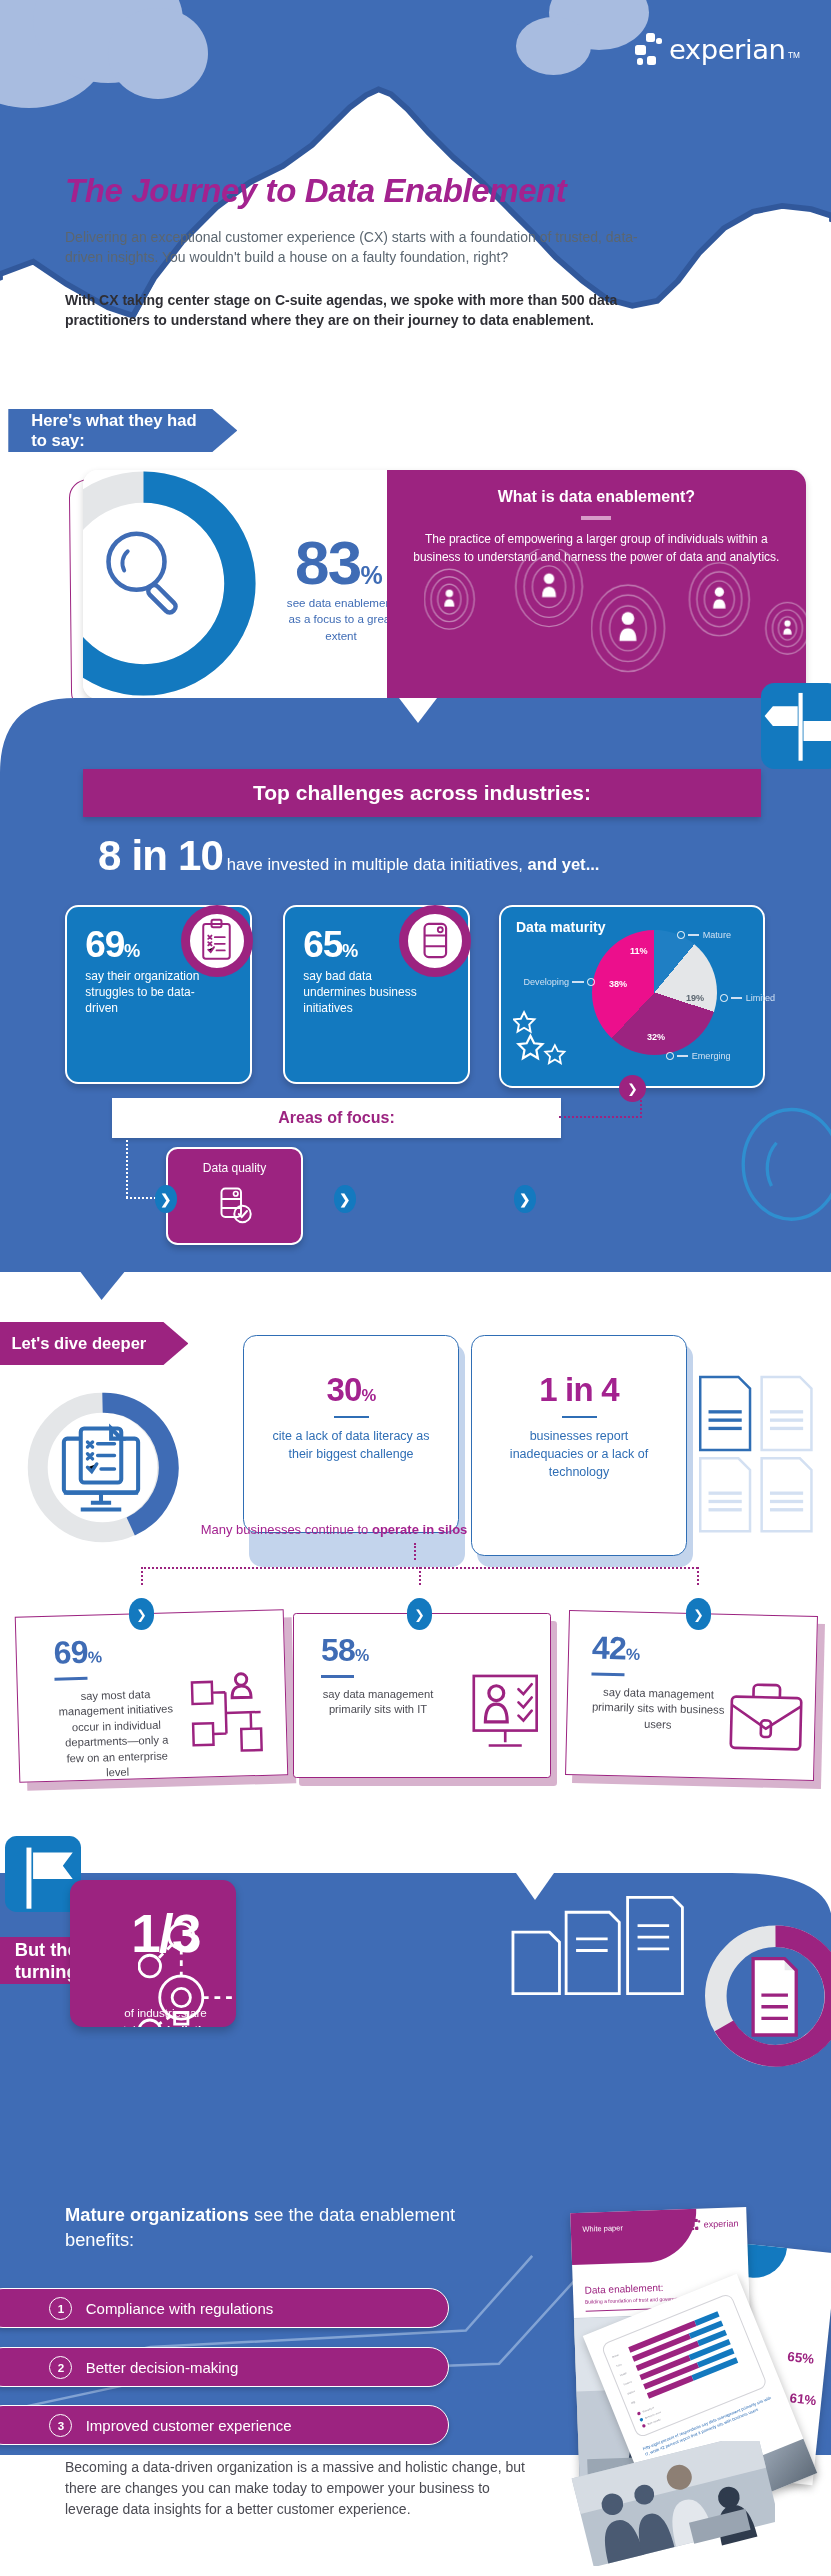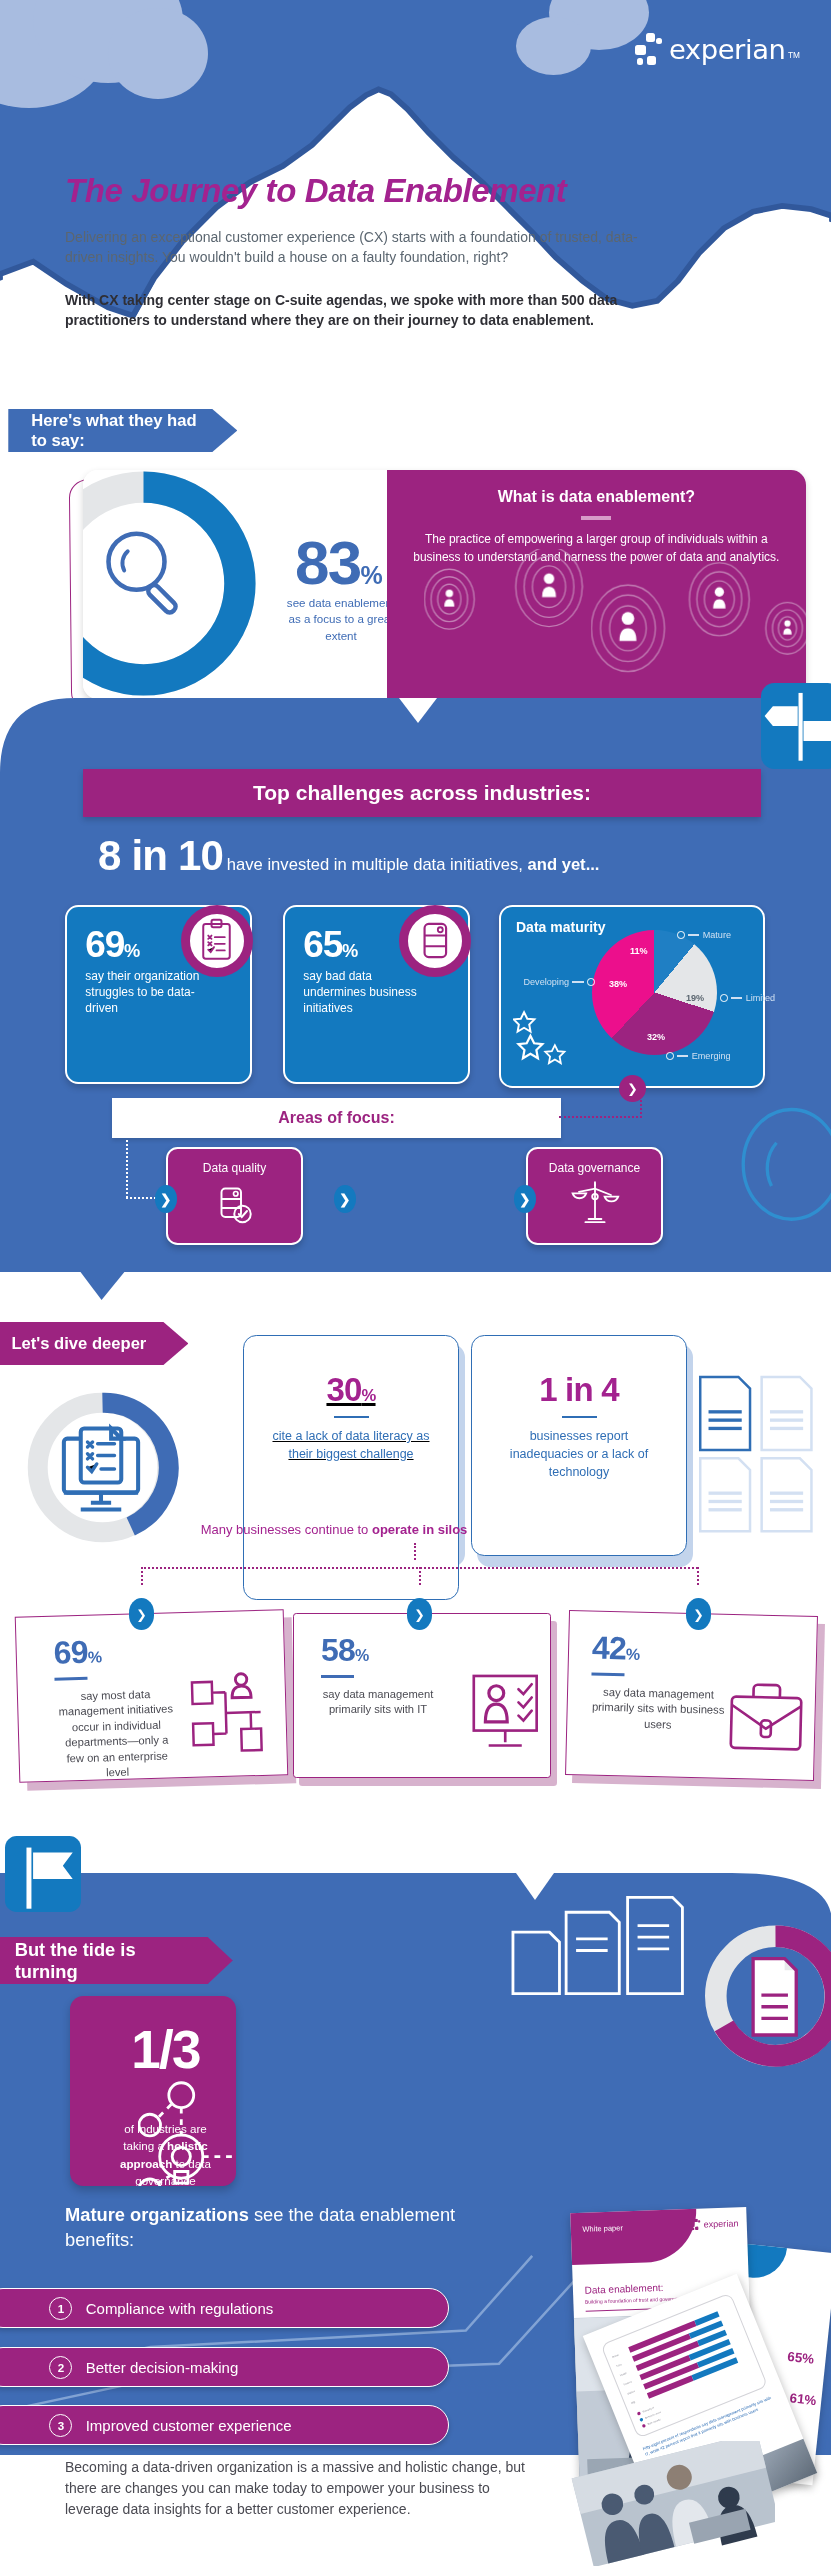--- a/index.html
+++ b/index.html
@@ -404,34 +404,20 @@
     </svg>
   </div>
   <div class="aof-arrow" style="left:155px;">
     <span>❯</span>
   </div>
 
   <div class="aof-arrow" style="left:334px;">
     <span>❯</span>
   </div>
 
-  <div class="aof-card" style="left:526px;">
-    <div class="lbl">Data governance</div>
-    <svg style="display:block;margin:3.3px auto 0;" width="52" height="48" viewBox="0 0 64 60">
-      <g fill="none" stroke="#fff" stroke-width="2.3" stroke-linecap="round">
-        <path d="M32 6 v44"></path>
-          <path d="M32 4 v4"></path>
-        <path d="M12 16 L32 12 L52 20"></path>
-        <path d="M4 18 a9 9 0 0 0 17 0 z"></path>
-        <path d="M44 22 a9 9 0 0 0 17 0 z"></path>
-        <circle cx="32" cy="22" r="3.5"></circle>
-        <path d="M24 50 h16 M20 54 h24"></path>
-      </g>
-    </svg>
-  </div>
   <div class="aof-arrow" style="left:514px;">
     <span>❯</span>
   </div>
 
   <svg style="position:absolute;left:705px;top:1106px;" width="133" height="150" viewBox="0 0 160 180">
     <g fill="none" stroke="#2f8fd0" stroke-width="4">
       <ellipse cx="104" cy="70" rx="58" ry="66"></ellipse>
       <path d="M80 96 a40 44 0 0 1 6 -52"></path>
     </g>
   </svg>
@@ -452,21 +438,21 @@
       <path d="M38 8 l6 6 h-6 z" fill="#fff"></path>
     </g>
     <g stroke="#2f6eb5" stroke-width="2" stroke-linecap="round">
       <path d="M24 16 l3 3 M27 16 l-3 3 M30 17 H40"></path>
       <path d="M24 23 l3 3 M27 23 l-3 3 M30 24 H40"></path>
       <path d="M24 31 l2.5 2.5 l3 -4.5 M32 32 H40"></path>
     </g>
   </svg>
 
   <div class="dd-shadow" style="left:249px;top:1344px;width:216px;height:223px;"></div>
-  <div class="dd-card" style="left:243px;top:1335px;width:216px;height:265px;text-decoration:underline;">
+  <div class="dd-card" style="left:243px;top:1335px;width:216px;height:198px;">
     <div style="padding:35px 20px 0;">
       <div class="dd-num">
         <span style="font-size:33px">30</span><span>%</span>
       </div>
       <div class="dd-rule"></div>
       <div class="dd-txt">cite a lack of data literacy as their biggest challenge</div>
     </div>
   </div>
 
   <div class="dd-shadow" style="left:477px;top:1344px;width:216px;height:223px;"></div>
@@ -604,21 +590,21 @@
     <svg width="76" height="76" viewBox="0 0 92 92">
       <rect x="26" y="14" width="6" height="74" fill="#fff"></rect>
       <path d="M34 20 H82 L70 36 L82 52 H34 Z" fill="#fff"></path>
     </svg>
   </div>
 
   <div class="banner magenta" style="left:-8.3px;top:1937px;width:241px;height:47px;font-size:18.3px;">
     <span>But the tide is turning</span>
   </div>
 
-  <div class="bigcard" style="left:70px;top:1996px;width:166px;height:190px;padding-left:25px;">
+  <div class="bigcard" style="left:70px;top:1880px;width:166px;height:147px;padding-left:25px;">
     <div class="n" style="margin-top:23px;">1/3</div>
     <div class="t" style="margin:40px 13.3px 0;">
       <span>of industries are taking a </span><b>holistic approach</b><span> to data governance</span>
     </div>
     <svg style="position:absolute;right:-35px;bottom:-21.6px;" width="133" height="141" viewBox="0 0 160 170">
       <g fill="none" stroke="#fff" stroke-width="3.4">
         <circle cx="52" cy="34" r="15"></circle>
           <circle cx="14" cy="70" r="13"></circle>
         <circle cx="52" cy="108" r="26"></circle>
           <circle cx="52" cy="108" r="11"></circle>

